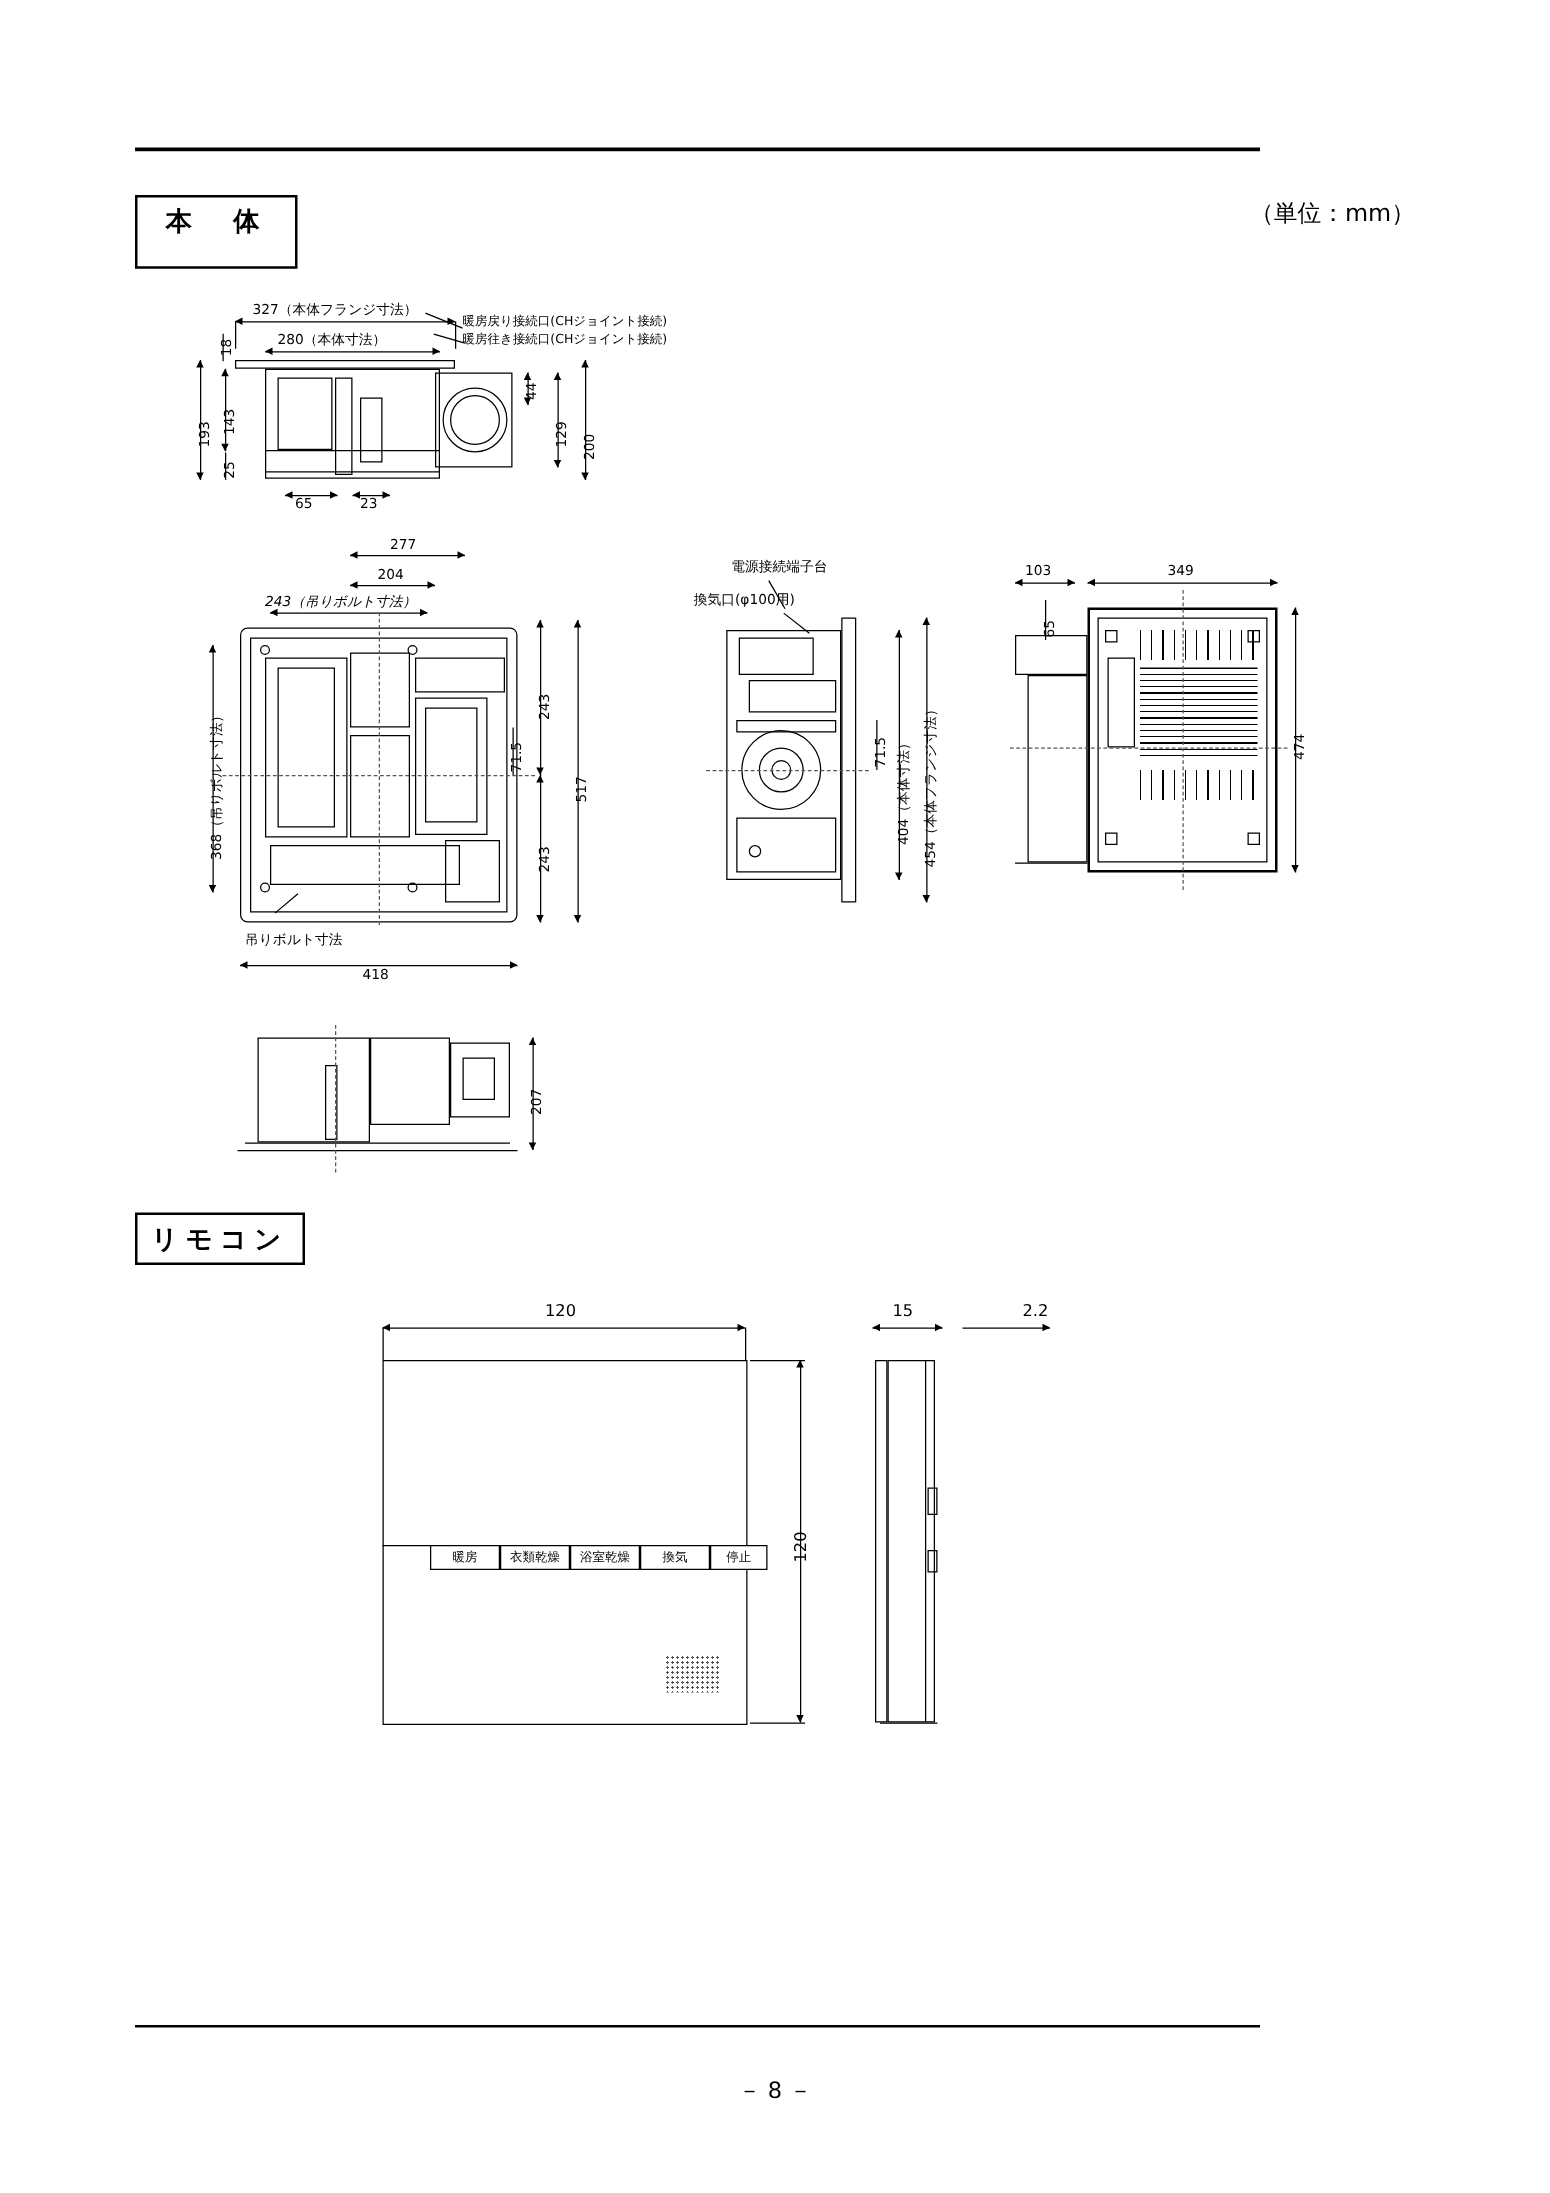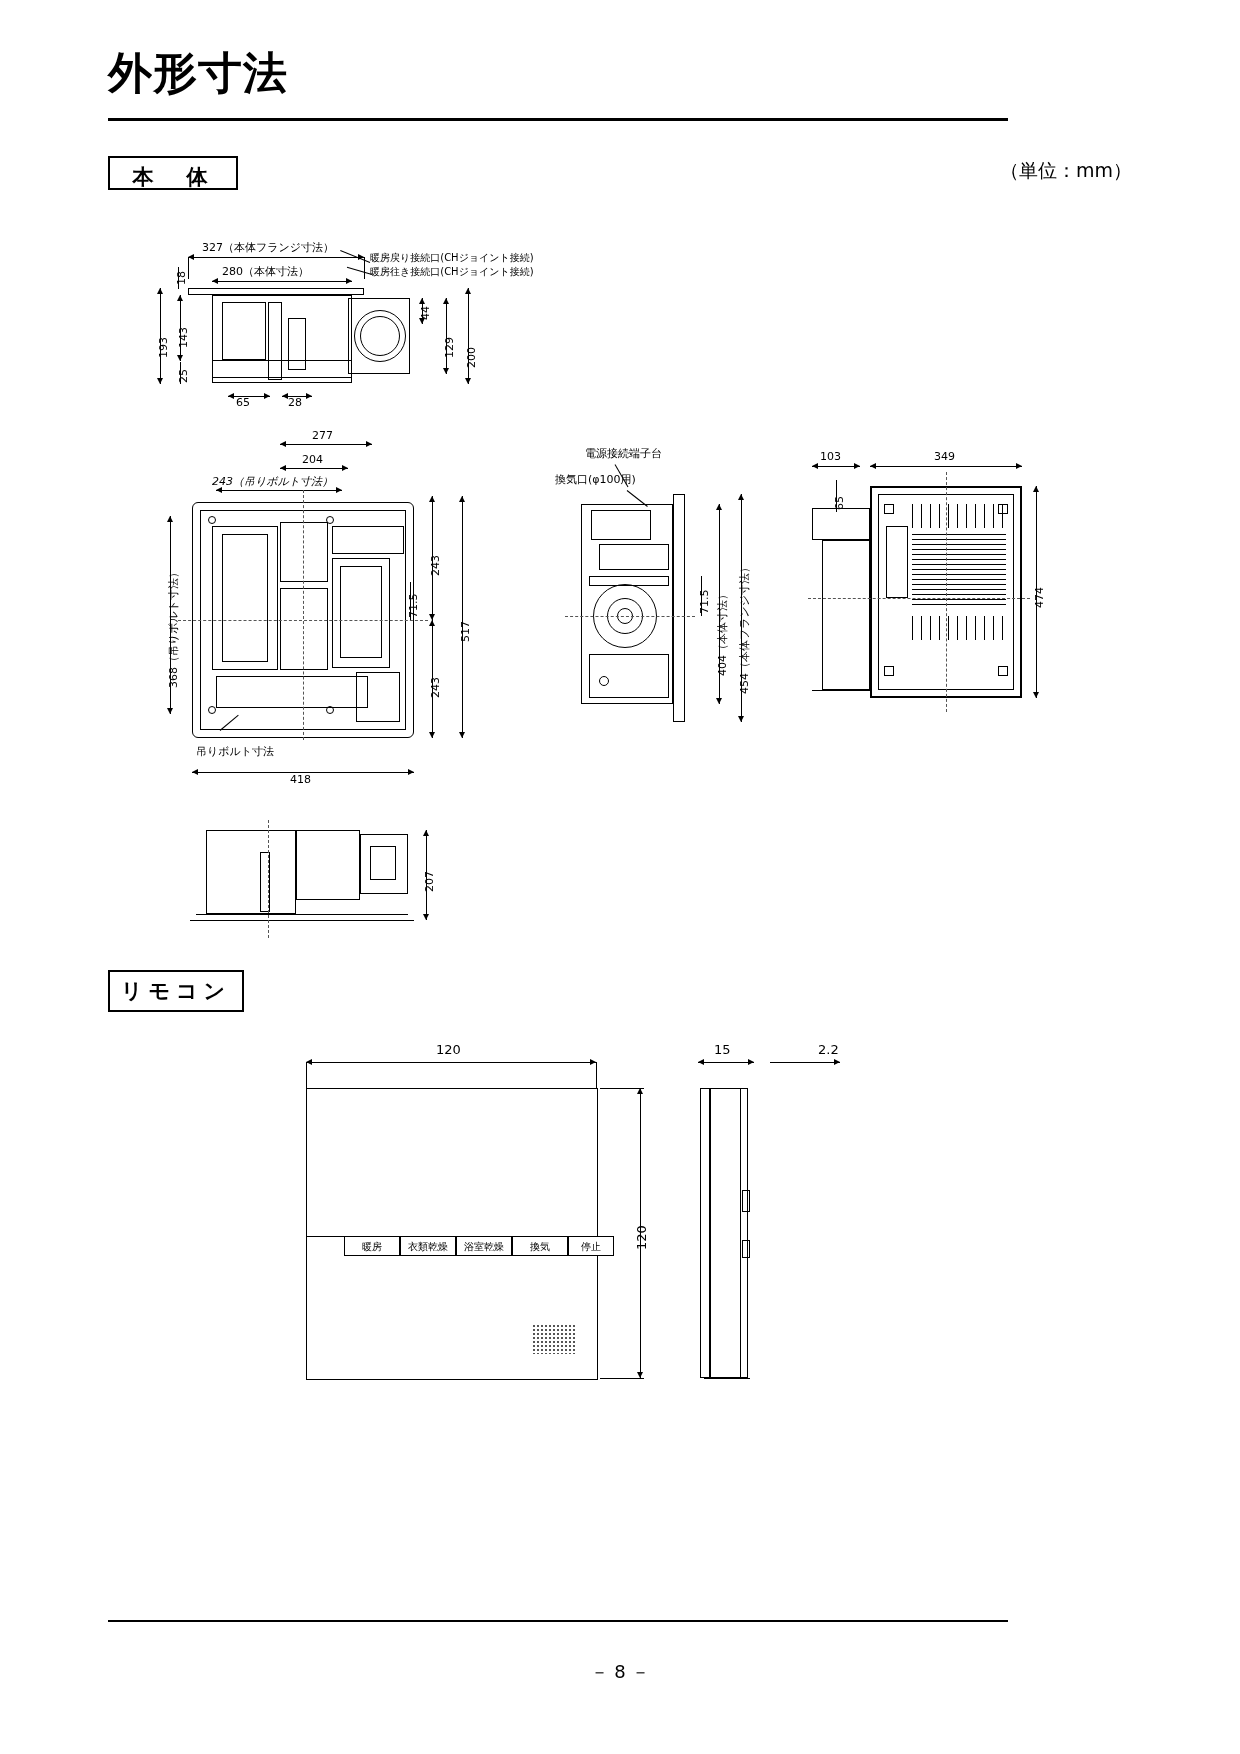--- a/index.html
+++ b/index.html
@@ -45,21 +45,21 @@
     border: 2px solid #000;
     font-size: 21px;
     font-weight: bold;
     font-family: "DejaVu Sans", sans-serif;
     text-align: center;
     line-height: 36px;
     letter-spacing: 6px;
     padding: 0 10px;
     box-sizing: border-box;
   }
-  #box-body { left: 108px; top: 156px; width: 130px; height: 34px; line-height: 38px; }
+  #box-body { left: 108px; top: 156px; width: 130px; height: 59px; line-height: 38px; }
   #box-remote { left: 108px; top: 970px; width: 136px; height: 42px; line-height: 38px; }
 
   .unit-note {
     position: absolute;
     right: 108px;
     top: 158px;
     font-size: 19px;
     font-family: "DejaVu Sans", sans-serif;
   }
 
@@ -156,21 +156,20 @@
       to right,
       #000 0px, #000 1px, #fff 1px, #fff 9px
     );
   }
 </style>
 </head>
 <body>
 
 <div class="page">
 
-  <div class="page-title">外形寸法</div>
   <div class="title-rule"></div>
 
   <div class="section-box" id="box-body">本　体</div>
   <div class="unit-note">（単位：mm）</div>
 
   <div class="dwg" id="view-top" style="left:170px; top:240px; width:520px; height:175px;">
 
     <div class="ln h1" style="left:18px; top:17px; width:176px;"></div>
     <div class="arrow-l" style="left:18px; top:14px;"></div>
     <div class="arrow-r" style="left:188px; top:14px;"></div>
@@ -232,21 +231,21 @@
     <div class="lbl vert" style="left:8px; top:143px;">25</div>
 
     <div class="ln h1" style="left:58px; top:156px; width:42px;"></div>
     <div class="arrow-l" style="left:58px; top:153px;"></div>
     <div class="arrow-r" style="left:94px; top:153px;"></div>
     <div class="lbl" style="left:66px; top:157px;">65</div>
 
     <div class="ln h1" style="left:112px; top:156px; width:30px;"></div>
     <div class="arrow-l" style="left:112px; top:153px;"></div>
     <div class="arrow-r" style="left:136px; top:153px;"></div>
-    <div class="lbl" style="left:118px; top:157px;">28</div>
+    <div class="lbl" style="left:118px; top:157px;">23</div>
   </div>
 
   <div class="dwg" id="view-plan" style="left:160px; top:430px; width:370px; height:360px;">
 
     <div class="ln h1" style="left:120px; top:14px; width:92px;"></div>
     <div class="arrow-l" style="left:120px; top:11px;"></div>
     <div class="arrow-r" style="left:206px; top:11px;"></div>
     <div class="lbl" style="left:152px; top:0px;">277</div>
 
     <div class="ln h1" style="left:120px; top:38px; width:68px;"></div>

